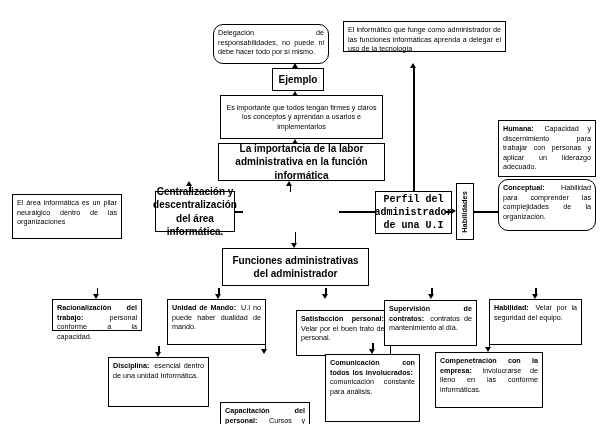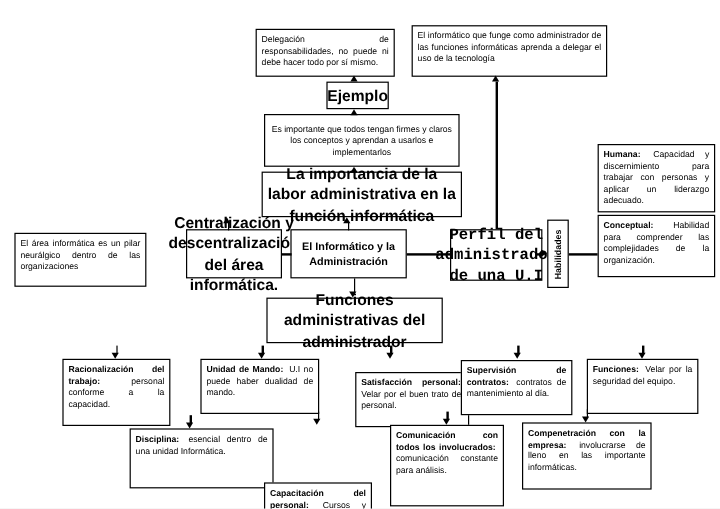--- a/index.html
+++ b/index.html
@@ -7,122 +7,119 @@
     position:relative;width:600px;height:424px;background:#ffffff;
     font-family:"Liberation Sans",sans-serif;color:#000;overflow:hidden;
   }
   .node{
     position:absolute;box-sizing:border-box;background:#fff;border:1px solid #000;
     font-size:7.2px;line-height:1.32;padding:3px 4px;text-align:justify;color:#000;
   }
   .node.center{display:flex;align-items:center;justify-content:center;text-align:center;padding:2px 3px;}
   .lead{font-weight:bold;margin-right:2px;}
   .title-node{font-weight:bold;font-size:9px;line-height:1.35;}
-  .subtitle-node{font-weight:bold;font-size:13px;}
+  .subtitle-node{font-weight:bold;font-size:10px;}
   .vline{position:absolute;width:1.5px;background:#000;}
   .hline{position:absolute;height:1.5px;background:#000;}
   .arrow-up{position:absolute;width:0;height:0;border-left:3.5px solid transparent;border-right:3.5px solid transparent;border-bottom:5px solid #000;}
   .arrow-down{position:absolute;width:0;height:0;border-left:3.5px solid transparent;border-right:3.5px solid transparent;border-top:5px solid #000;}
   .arrow-right{position:absolute;width:0;height:0;border-top:3.5px solid transparent;border-bottom:3.5px solid transparent;border-left:5px solid #000;}
   .vertical-text{position:absolute;top:50%;left:50%;transform:translate(-50%,-50%) rotate(-90deg);white-space:nowrap;font-weight:bold;font-size:7.4px;}
 </style>
 </head>
 <body>
 
 <div id="canvas">
 
-  <div class="node" style="left:213px;top:24px;width:116px;height:40px;">
+  <div class="node" style="left:213px;top:24px;width:116px;height:40px;border-radius:10px;">
     <span>Delegación de responsabilidades, no puede ni debe hacer todo por sí mismo.</span>
   </div>
 
   <div class="node center subtitle-node" style="left:272px;top:68px;width:52px;height:23px;">
     <span>Ejemplo</span>
   </div>
 
-  <div class="node" style="left:343px;top:21px;width:163px;height:43px;">
+  <div class="node" style="left:343px;top:21px;width:163px;height:31px;">
     <span>El informático que funge como administrador de las funciones informáticas aprenda a delegar el uso de la tecnología</span>
   </div>
 
   <div class="node center" style="left:220px;top:95px;width:163px;height:44px;">
     <span>Es importante que todos tengan firmes y claros los conceptos y aprendan a usarlos e implementarlos</span>
   </div>
 
   <div class="node center subtitle-node" style="left:218px;top:143px;width:167px;height:38px;">
     <span>La importancia de la labor administrativa en la función informática</span>
   </div>
 
   <div class="node" style="left:12px;top:194px;width:110px;height:45px;">
     <span>El área informática es un pilar neurálgico dentro de las organizaciones</span>
   </div>
 
   <div class="node center subtitle-node" style="left:155px;top:191px;width:80px;height:41px;">
     <span>Centralización y descentralización del área informática.</span>
   </div>
 
-  <div class="node center title-node" style="left:242px;top:191px;width:97px;height:41px;">
-    <span>El Informático y la Administración</span>
-  </div>
 
   <div class="node center subtitle-node" style="left:375px;top:191px;width:77px;height:43px;font-family:Liberation Mono, monospace;">
     <span>Perfil del administrador de una U.I</span>
   </div>
 
   <div class="node" style="left:456px;top:183px;width:18px;height:57px;">
     <span class="vertical-text">Habilidades</span>
   </div>
 
   <div class="node" style="left:498px;top:120px;width:98px;height:57px;">
     <span class="lead">Humana:</span>
     <span>Capacidad y discernimiento para trabajar con personas y aplicar un liderazgo adecuado.</span>
   </div>
-  <div class="node" style="left:498px;top:179px;width:98px;height:52px;">
+  <div class="node" style="left:498px;top:179px;width:98px;height:52px;border-radius:10px;">
     <span class="lead">Conceptual:</span>
     <span>Habilidad para comprender las complejidades de la organización.</span>
   </div>
 
   <div class="node center subtitle-node" style="left:222px;top:248px;width:147px;height:38px;">
     <span>Funciones administrativas del administrador</span>
   </div>
 
-  <div class="node" style="left:52px;top:299px;width:90px;height:56px;">
+  <div class="node" style="left:52px;top:299px;width:90px;height:32px;">
     <span class="lead">Racionalización del trabajo:</span>
     <span>personal conforme a la capacidad.</span>
   </div>
   <div class="node" style="left:167px;top:299px;width:99px;height:46px;">
     <span class="lead">Unidad de Mando:</span>
     <span>U.I no puede haber dualidad de mando.</span>
   </div>
   <div class="node" style="left:278px;top:310px;width:95px;height:46px;margin-left:18px;">
     <span class="lead">Satisfacción personal:</span>
     <span>Velar por el buen trato del personal.</span>
   </div>
   <div class="node" style="left:384px;top:300px;width:93px;height:46px;">
     <span class="lead">Supervisión de contratos:</span>
     <span>contratos de mantenimiento al día.</span>
   </div>
   <div class="node" style="left:489px;top:299px;width:93px;height:46px;">
-    <span class="lead">Funciones:</span>
+    <span class="lead">Habilidad:</span>
     <span>Velar por la seguridad del equipo.</span>
   </div>
 
-  <div class="node" style="left:108px;top:357px;width:120px;height:50px;">
+  <div class="node" style="left:108px;top:357px;width:101px;height:50px;">
     <span class="lead">Disciplina:</span>
     <span>esencial dentro de una unidad Informática.</span>
   </div>
   <div class="node" style="left:220px;top:354px;width:90px;height:56px;margin-top:48px;">
     <span class="lead">Capacitación del personal:</span>
     <span>Cursos y especialización del personal.</span>
   </div>
   <div class="node" style="left:325px;top:354px;width:95px;height:68px;">
     <span class="lead">Comunicación con todos los involucrados:</span>
     <span>comunicación constante para análisis.</span>
   </div>
   <div class="node" style="left:435px;top:352px;width:108px;height:56px;">
     <span class="lead">Compenetración con la empresa:</span>
-    <span>involucrarse de lleno en las importante informáticas.</span>
+    <span>involucrarse de lleno en las conforme informáticas.</span>
   </div>
 
   <div class="arrow-up" style="left:292px;top:63px;"></div>
 
   <div class="arrow-up" style="left:292px;top:91px;"></div>
 
   <div class="arrow-up" style="left:292px;top:139px;"></div>
 
   <div class="vline" style="left:289.5px;top:185px;height:7px;"></div>
   <div class="arrow-up" style="left:286px;top:181px;"></div>

